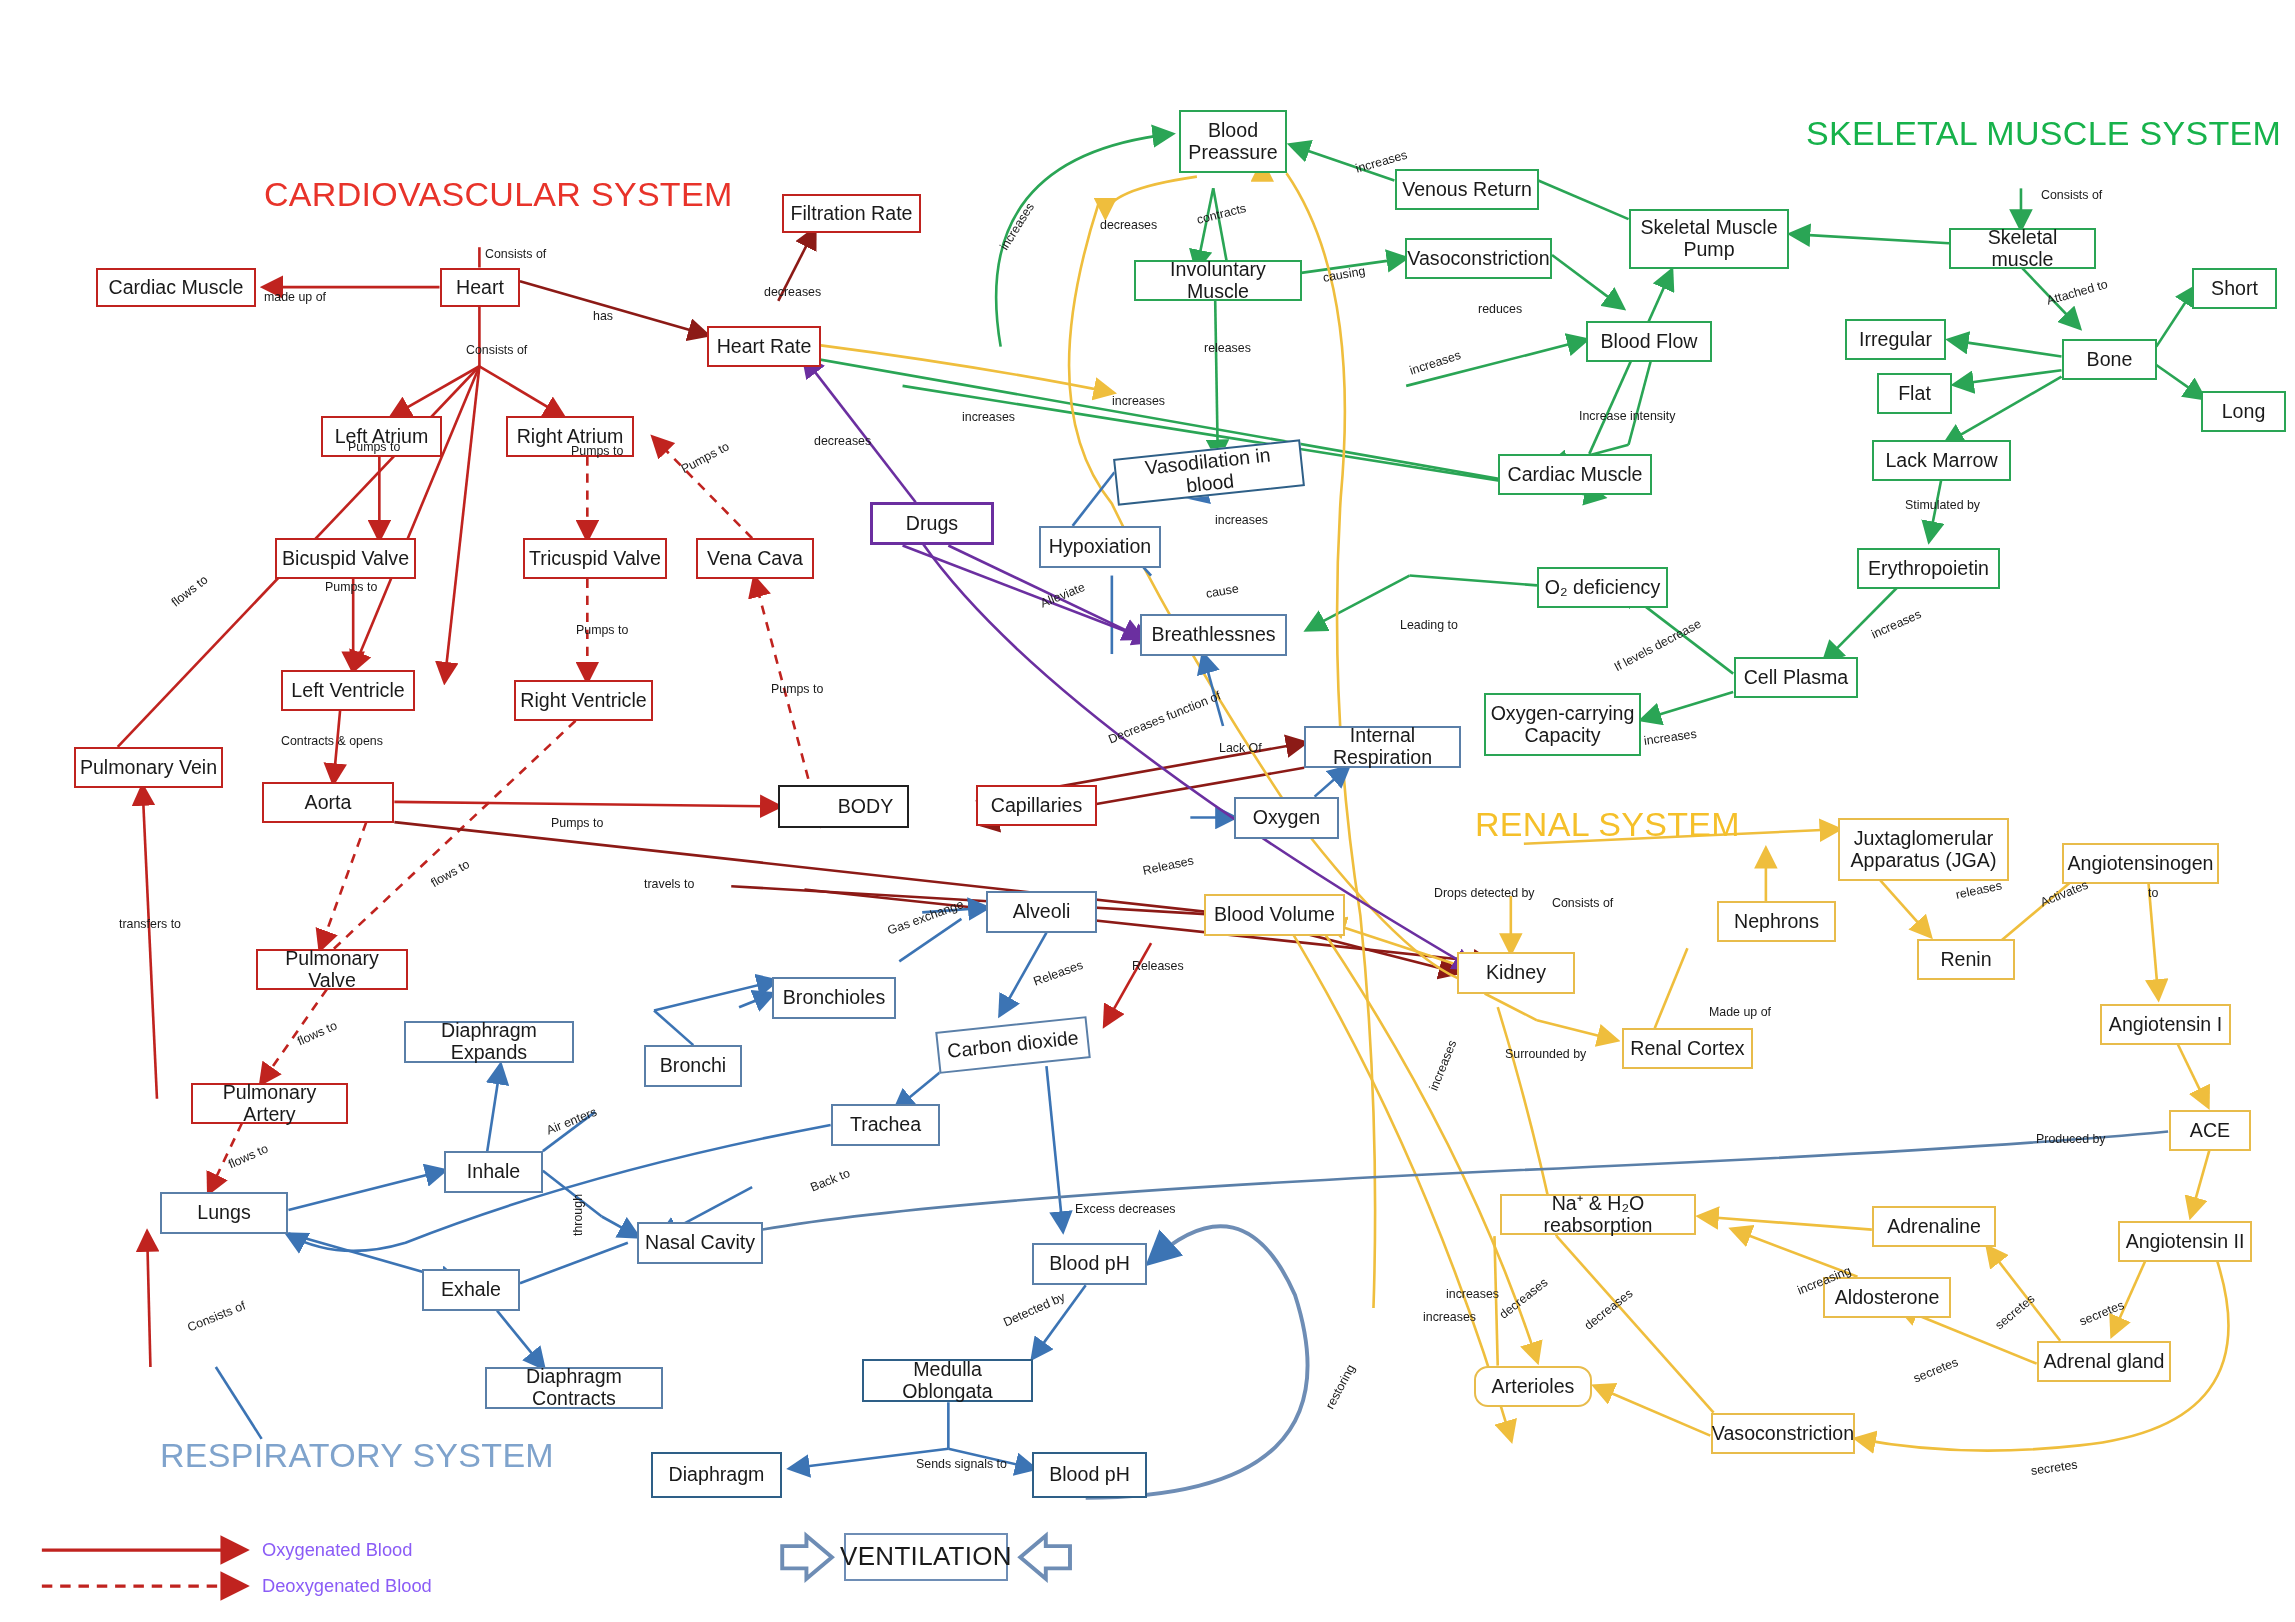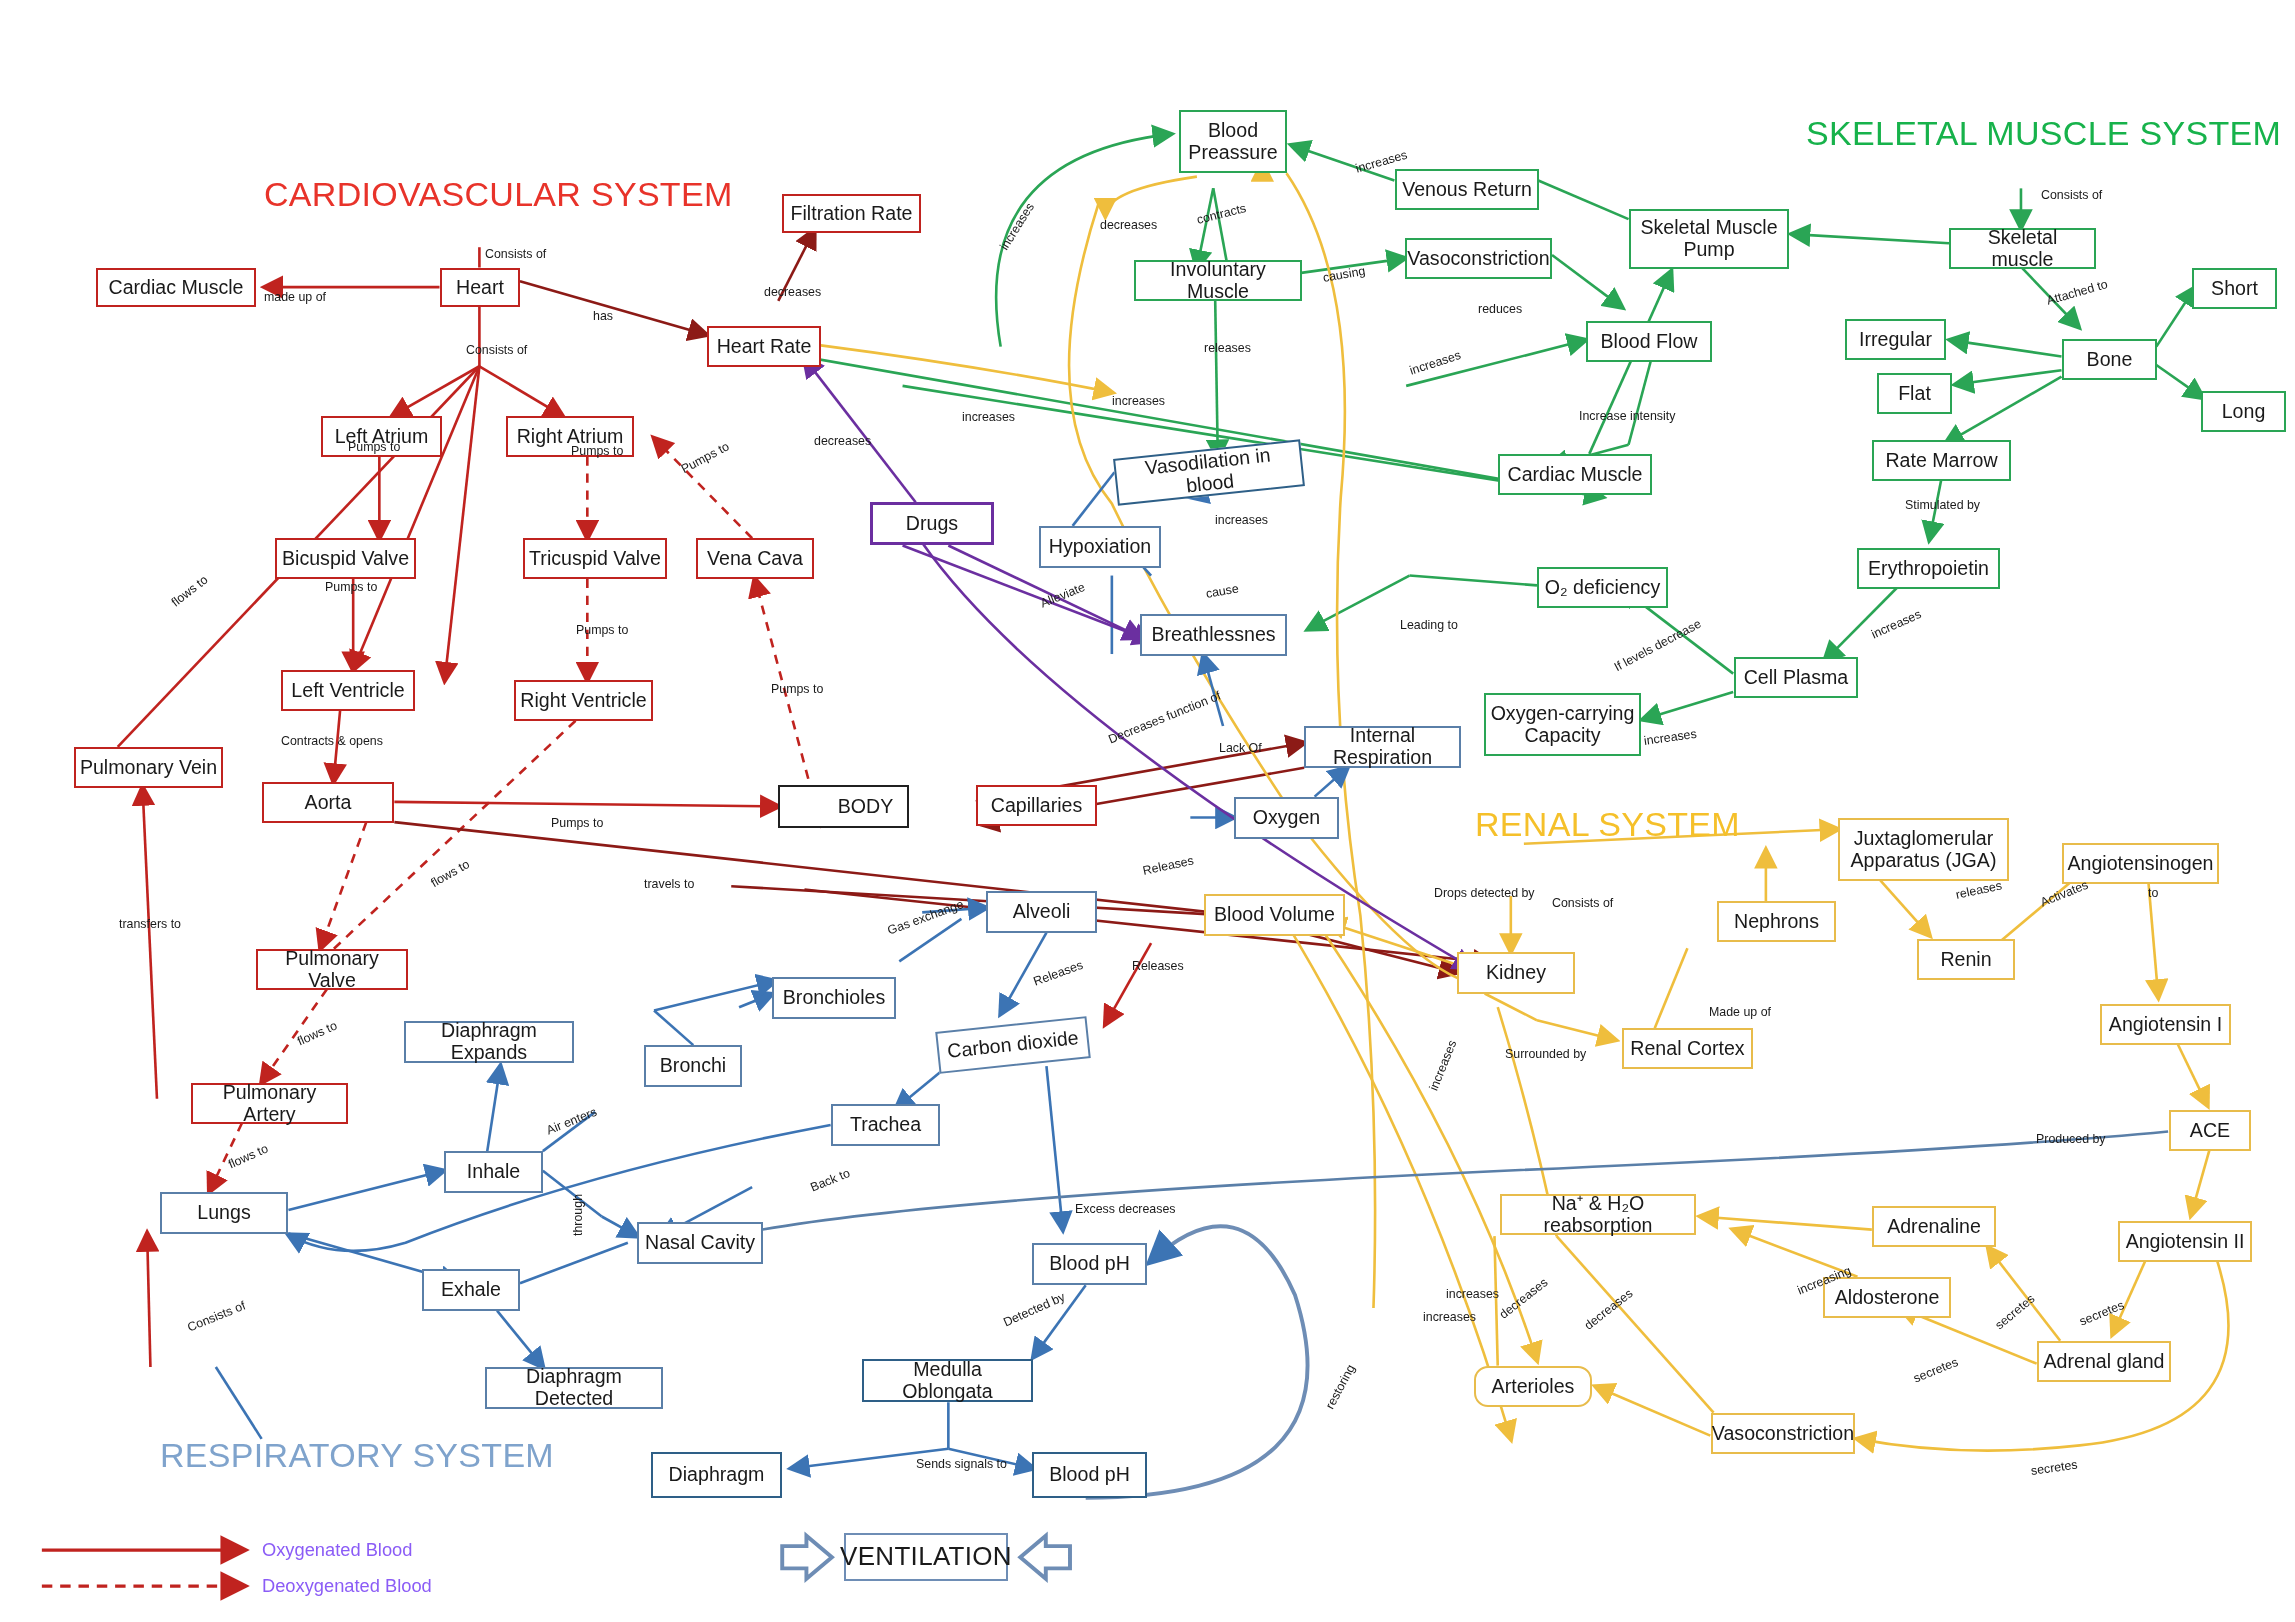--- a/index.html
+++ b/index.html
@@ -259,21 +259,21 @@
       <div class="node sys-skeletal" style="left: 1949px; top: 228px; width: 147px; height: 41px;">Skeletal muscle</div>
       <div class="node sys-skeletal" style="left: 1134px; top: 260px; width: 168px; height: 41px;">Involuntary Muscle</div>
       <div class="node sys-skeletal" style="left: 1405px; top: 238px; width: 147px; height: 41px;">Vasoconstriction</div>
       <div class="node sys-skeletal" style="left: 1845px; top: 319px; width: 101px; height: 41px;">Irregular</div>
       <div class="node sys-skeletal" style="left: 2062px; top: 339px; width: 95px; height: 41px;">Bone</div>
       <div class="node sys-skeletal" style="left: 2192px; top: 268px; width: 85px; height: 41px;">Short</div>
       <div class="node sys-skeletal" style="left: 2201px; top: 391px; width: 85px; height: 41px;">Long</div>
       <div class="node sys-skeletal" style="left: 1877px; top: 373px; width: 75px; height: 41px;">Flat</div>
       <div class="node sys-skeletal" style="left: 1586px; top: 321px; width: 126px; height: 41px;">Blood Flow</div>
       <div class="node sys-skeletal" style="left: 1498px; top: 454px; width: 154px; height: 41px;">Cardiac Muscle</div>
-      <div class="node sys-skeletal" style="left: 1872px; top: 440px; width: 139px; height: 41px;">Rate Marrow</div>
+      <div class="node sys-skeletal" style="left: 1872px; top: 440px; width: 139px; height: 41px;">Lack Marrow</div>
       <div class="node sys-skeletal" style="left: 1857px; top: 548px; width: 143px; height: 41px;">Erythropoietin</div>
       <div class="node sys-skeletal" style="left: 1537px; top: 567px; width: 131px; height: 41px;">O₂ deficiency</div>
       <div class="node sys-skeletal" style="left: 1734px; top: 657px; width: 124px; height: 41px;">Cell Plasma</div>
       <div class="node sys-skeletal" style="left: 1484px; top: 693px; width: 157px; height: 63px; white-space: pre-line;">Oxygen-carrying
 Capacity</div>
       <div class="node sys-respdark" style="left: 1115px; top: 449px; width: 188px; height: 47px; transform: rotate(-6deg);">Vasodilation in blood</div>
       <div class="node sys-drug" style="left: 870px; top: 502px; width: 124px; height: 43px;">Drugs</div>
       <div class="node sys-resp" style="left: 1039px; top: 526px; width: 122px; height: 42px;">Hypoxiation</div>
       <div class="node sys-resp" style="left: 1140px; top: 614px; width: 147px; height: 42px;">Breathlessnes</div>
       <div class="node sys-resp" style="left: 1304px; top: 726px; width: 157px; height: 42px;">Internal Respiration</div>
@@ -283,21 +283,21 @@
       <div class="node sys-resp" style="left: 986px; top: 891px; width: 111px; height: 42px;">Alveoli</div>
       <div class="node sys-resp" style="left: 772px; top: 977px; width: 124px; height: 42px;">Bronchioles</div>
       <div class="node sys-resp" style="left: 644px; top: 1045px; width: 98px; height: 42px;">Bronchi</div>
       <div class="node sys-resp" style="left: 937px; top: 1024px; width: 152px; height: 42px; transform: rotate(-6deg);">Carbon dioxide</div>
       <div class="node sys-resp" style="left: 831px; top: 1104px; width: 109px; height: 42px;">Trachea</div>
       <div class="node sys-resp" style="left: 404px; top: 1021px; width: 170px; height: 42px;">Diaphragm Expands</div>
       <div class="node sys-resp" style="left: 444px; top: 1151px; width: 99px; height: 42px;">Inhale</div>
       <div class="node sys-resp" style="left: 637px; top: 1222px; width: 126px; height: 42px;">Nasal Cavity</div>
       <div class="node sys-resp" style="left: 160px; top: 1192px; width: 128px; height: 42px;">Lungs</div>
       <div class="node sys-resp" style="left: 422px; top: 1269px; width: 98px; height: 42px;">Exhale</div>
-      <div class="node sys-resp" style="left: 485px; top: 1367px; width: 178px; height: 42px;">Diaphragm Detected</div>
+      <div class="node sys-resp" style="left: 485px; top: 1367px; width: 178px; height: 42px;">Diaphragm Contracts</div>
       <div class="node sys-resp" style="left: 1032px; top: 1243px; width: 115px; height: 42px;">Blood pH</div>
       <div class="node sys-respdark" style="left: 862px; top: 1359px; width: 171px; height: 43px;">Medulla Oblongata</div>
       <div class="node sys-respdark" style="left: 651px; top: 1452px; width: 131px; height: 46px;">Diaphragm</div>
       <div class="node sys-respdark" style="left: 1032px; top: 1452px; width: 115px; height: 46px;">Blood pH</div>
       <div class="node sys-vent" style="left: 844px; top: 1533px; width: 164px; height: 48px;">VENTILATION</div>
       <div class="node sys-renal" style="left: 1838px; top: 818px; width: 171px; height: 63px; white-space: pre-line;">Juxtaglomerular
 Apparatus (JGA)</div>
       <div class="node sys-renal" style="left: 2062px; top: 843px; width: 157px; height: 41px;">Angiotensinogen</div>
       <div class="node sys-renal" style="left: 1717px; top: 901px; width: 119px; height: 41px;">Nephrons</div>
       <div class="node sys-renal" style="left: 1917px; top: 939px; width: 98px; height: 41px;">Renin</div>

